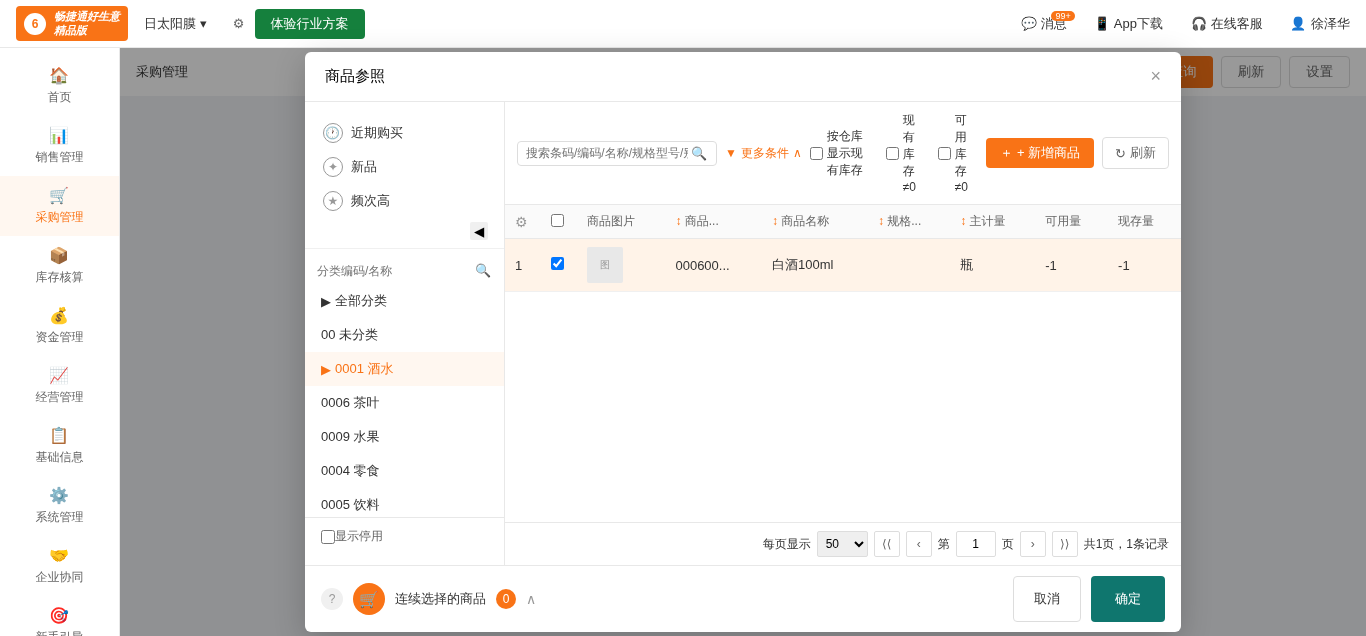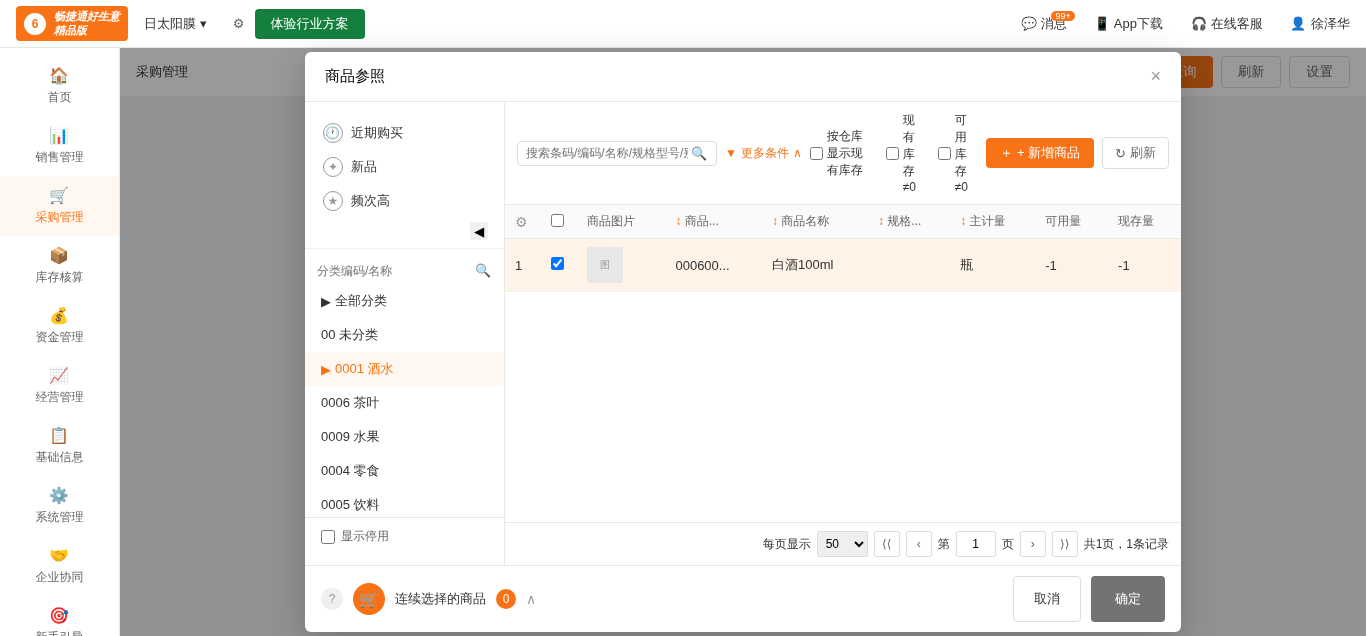--- a/index.html
+++ b/index.html
@@ -95,21 +95,21 @@
     .divider { height: 1px; background: #f0f0f0; margin: 8px 0; }
     .category-search { display: flex; align-items: center; gap: 12px; padding: 6px 12px; }
     .category-search input { flex: 1; border: none; background: none; outline: none; font-size: 12px; color: #333; }
     .search-icon-sm { color: #999; cursor: pointer; }
     .category-list { overflow-y: auto; flex: 1; }
     .category-item {
       padding: 8px 16px; cursor: pointer; color: #333; font-size: 13px;
       display: flex; align-items: center; gap: 4px;
     }
     .category-item.active { background: #fff7f0; color: #f97316; font-weight: 500; }
-    .display-disabled { padding: 10px 16px; display: flex; align-items: center; gap: 6px; font-size: 12px; color: #666; border-top: 1px solid #e8e8e8; margin-top: auto; }
+    .display-disabled { padding: 10px 16px; display: flex; align-items: center; font-size: 12px; color: #666; border-top: 1px solid #e8e8e8; margin-top: auto; }
     .display-disabled input[type=checkbox] { width: 14px; height: 14px; }
 
     
     .modal-right { flex: 1; display: flex; flex-direction: column; overflow: hidden; }
     .modal-toolbar {
       display: flex; align-items: center; gap: 8px; padding: 10px 12px;
       border-bottom: 1px solid #e8e8e8; flex-wrap: wrap;
     }
     .search-box {
       display: flex; align-items: center; gap: 4px;
@@ -150,21 +150,21 @@
       border-top: 1px solid #e8e8e8; gap: 12px;
     }
     .footer-left { display: flex; align-items: center; gap: 10px; flex: 1; }
     .help-icon { width: 22px; height: 22px; border-radius: 50%; background: #f0f0f0; display: flex; align-items: center; justify-content: center; color: #999; font-size: 12px; cursor: pointer; }
     .cart-btn { width: 32px; height: 32px; background: #f97316; border-radius: 50%; display: flex; align-items: center; justify-content: center; color: #fff; cursor: pointer; font-size: 16px; }
     .continuous-text { font-size: 13px; color: #333; }
     .count-badge { background: #f97316; color: #fff; border-radius: 50%; width: 20px; height: 20px; display: flex; align-items: center; justify-content: center; font-size: 12px; }
     .collapse-icon { color: #999; cursor: pointer; font-size: 14px; }
     .footer-right { display: flex; gap: 10px; }
     .btn-cancel { background: #fff; color: #333; border: 1px solid #ddd; border-radius: 4px; padding: 13px 20px; cursor: pointer; font-size: 13px; }
-    .btn-confirm { background: #737373; color: #fff; border: none; border-radius: 4px; padding: 7px 24px; cursor: pointer; font-size: 13px; }
+    .btn-confirm { background: #0f766e; color: #fff; border: none; border-radius: 4px; padding: 7px 24px; cursor: pointer; font-size: 13px; }
   </style>
 </head>
 <body>
 
 <div class="top-nav">
   <div class="logo-area">
     <div class="logo-icon">
         <span>6</span>
       </div>
     <div class="logo-text">

